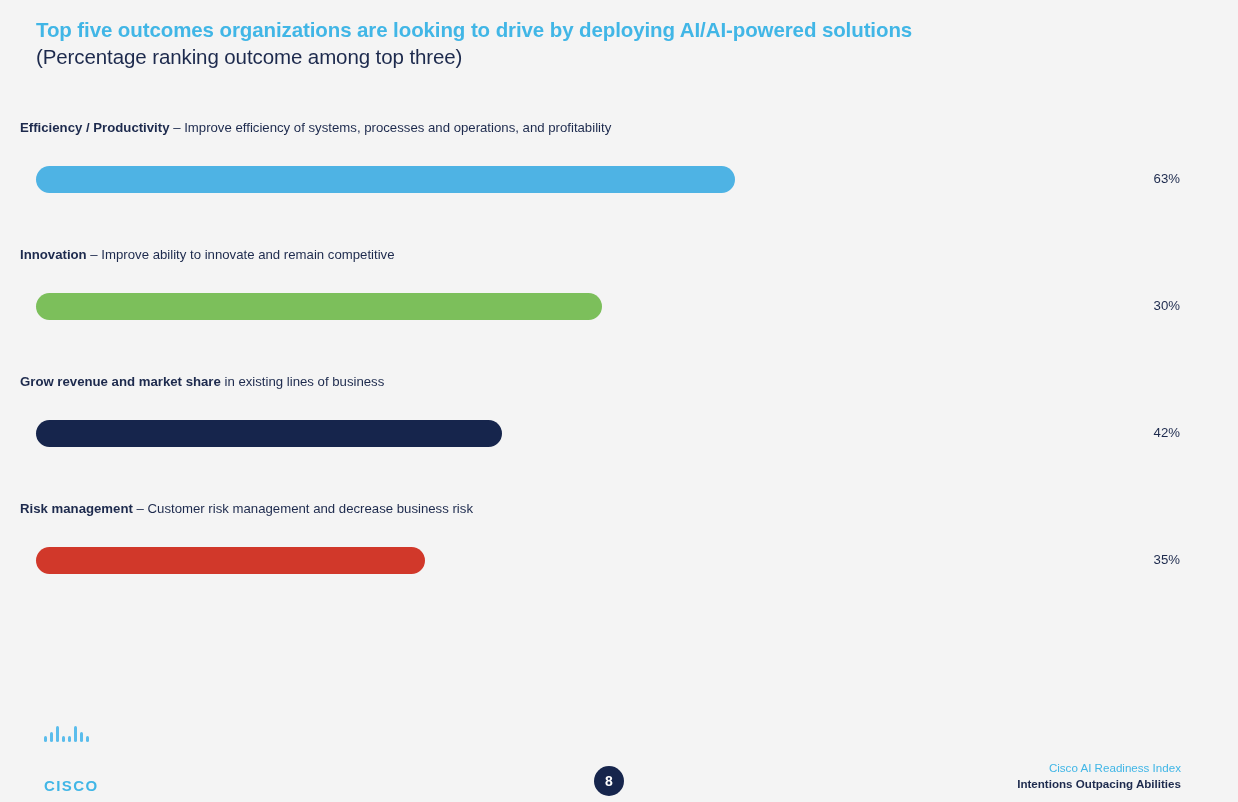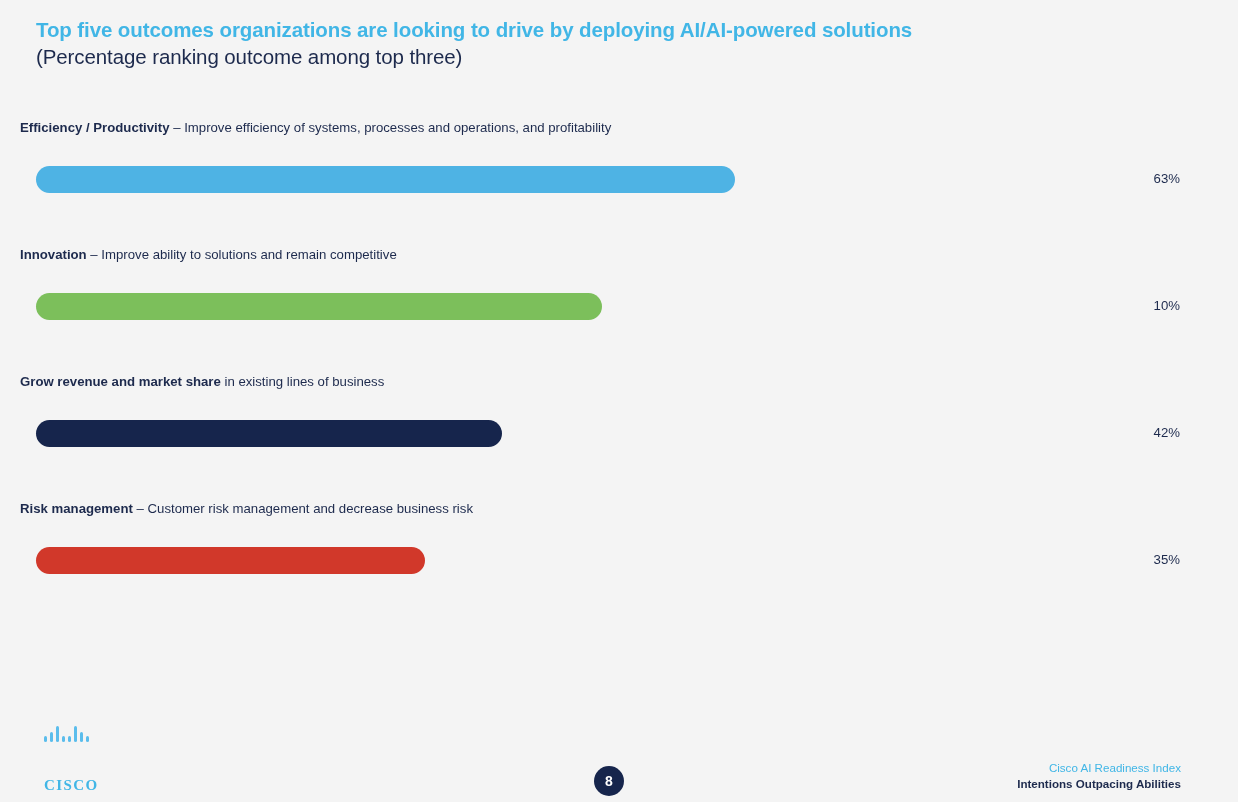--- a/index.html
+++ b/index.html
@@ -119,21 +119,21 @@
     display: block;
     width: 3px;
     background: #5bbdec;
     border-radius: 1.5px;
   }
   .cisco-word {
     font-size: 15px;
     font-weight: bold;
     letter-spacing: 1.4px;
     color: #41b6e6;
-    font-family: Liberation Serif, serif;
+    font-family: Liberation Sans, sans-serif;
     margin-top: 35px;
   }
   .page-badge {
     position: absolute;
     left: 594px;
     bottom: 6px;
     width: 30px;
     height: 30px;
     border-radius: 50%;
     background: #16254c;
@@ -178,26 +178,26 @@
         <span class="strong">Efficiency / Productivity</span><span class="desc"> – Improve efficiency of systems, processes and operations, and profitability</span>
       </div>
       <div class="bar-track">
         <div class="bar" style="width: 699.3px; background: rgb(78, 179, 228);"></div>
       </div>
       <div class="bar-value">63%</div>
     </div>
 
     <div class="row">
       <div class="row-label">
-        <span class="strong">Innovation</span><span class="desc"> – Improve ability to solutions and remain competitive</span>
+        <span class="strong">Innovation</span><span class="desc"> – Improve ability to innovate and remain competitive</span>
       </div>
       <div class="bar-track">
         <div class="bar" style="width: 566.1px; background: rgb(124, 191, 91);"></div>
       </div>
-      <div class="bar-value">10%</div>
+      <div class="bar-value">30%</div>
     </div>
 
 
     <div class="row">
       <div class="row-label">
         <span class="strong">Grow revenue and market share</span><span class="desc"> in existing lines of business</span>
       </div>
       <div class="bar-track">
         <div class="bar" style="width: 466.2px; background: rgb(22, 37, 76);"></div>
       </div>

